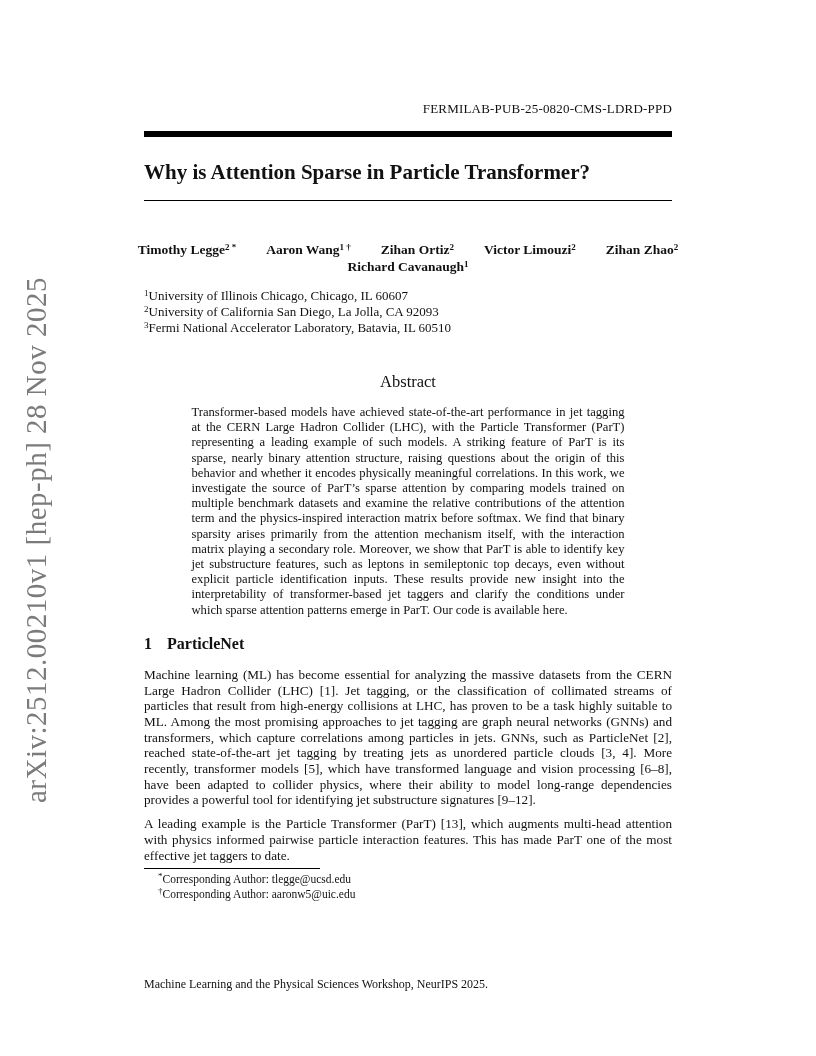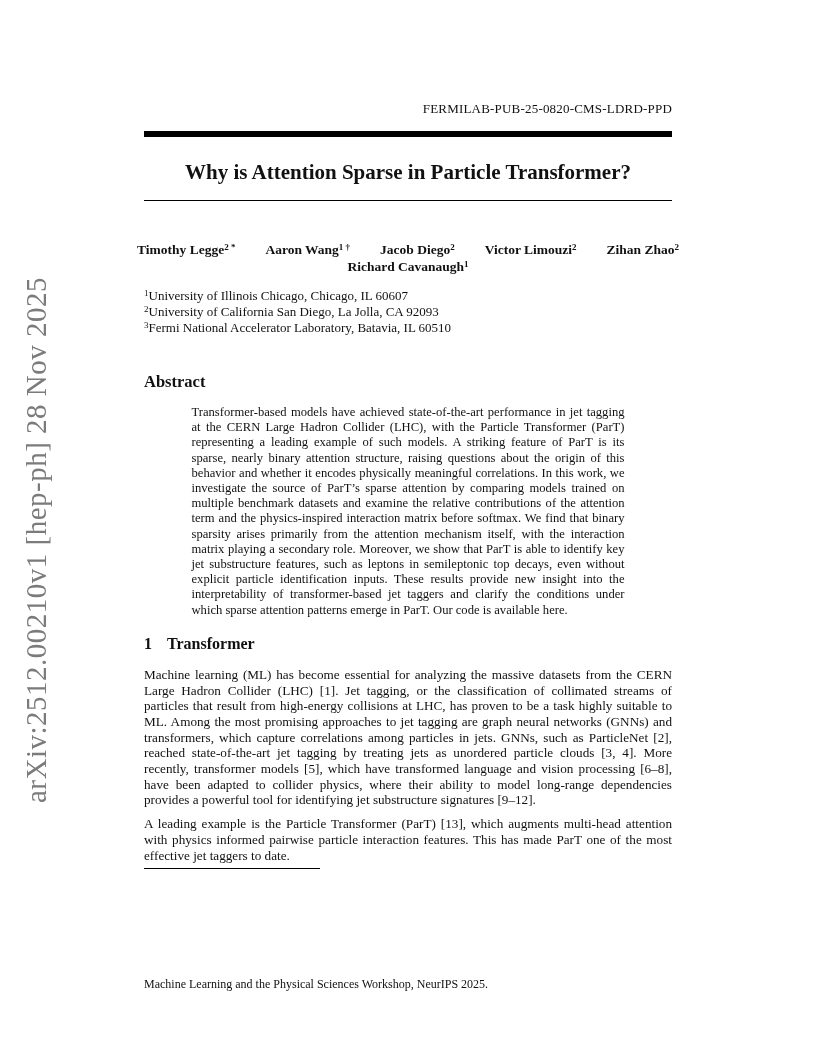--- a/index.html
+++ b/index.html
@@ -25,21 +25,21 @@
     line-height: 15px;
     letter-spacing: 0.2px;
   }
   .thick-rule {
     margin-top: 15px;
     height: 6px;
     background: #000000;
   }
   .paper-title {
     margin-top: 22px;
-    text-align: center;
+    text-align: left;
     font-size: 21px;
     font-weight: bold;
     line-height: 26px;
   }
   .thin-rule {
     margin-top: 15px;
     height: 1px;
     background: #000000;
   }
   .authors-row {
@@ -63,22 +63,23 @@
   }
   .affiliations {
     margin-top: 13px;
     text-align: left;
     font-size: 13px;
     line-height: 16px;
     font-weight: normal;
   }
   .abstract-heading {
     margin-top: 36px;
+    text-align: center;
     font-size: 16.5px;
-    font-weight: bold;
+    font-weight: normal;
     line-height: 20px;
   }
   .abstract-text {
     margin: 13px auto 0 auto;
     width: 433px;
     text-align: justify;
     font-size: 12.6px;
     line-height: 15.2px;
   }
   .section-heading {
@@ -139,48 +140,52 @@
 
     <div class="thick-rule"></div>
 
     <div class="paper-title">Why is Attention Sparse in Particle Transformer?</div>
 
     <div class="thin-rule"></div>
 
     <div class="authors-row r1">
       <span class="author"><span>Timothy Legge</span><sup>2 *</sup></span>
       <span class="author"><span>Aaron Wang</span><sup>1 †</sup></span>
-      <span class="author"><span>Jacob Diego</span><sup>2</sup></span>
+      <span class="author"><span>Zihan Ortiz</span><sup>2</sup></span>
       <span class="author"><span>Victor Limouzi</span><sup>2</sup></span>
       <span class="author"><span>Zihan Zhao</span><sup>2</sup></span>
     </div>
 
 
     <div class="authors-row r3">
       <span class="author"><span>Richard Cavanaugh</span><sup>1</sup></span>
     </div>
 
     <div class="affiliations">
       <div class="affiliation-line"><sup>1</sup><span>University of Illinois Chicago, Chicago, IL 60607</span></div>
       <div class="affiliation-line"><sup>2</sup><span>University of California San Diego, La Jolla, CA 92093</span></div>
       <div class="affiliation-line"><sup>3</sup><span>Fermi National Accelerator Laboratory, Batavia, IL 60510</span></div>
     </div>
 
     <div class="abstract-heading">Abstract</div>
 
     <div class="abstract-text">Transformer-based models have achieved state-of-the-art performance in jet tagging at the CERN Large Hadron Collider (LHC), with the Particle Transformer (ParT) representing a leading example of such models.  A striking feature of ParT is its sparse, nearly binary attention structure, raising questions about the origin of this behavior and whether it encodes physically meaningful correlations. In this work, we investigate the source of ParT’s sparse attention by comparing models trained on multiple benchmark datasets and examine the relative contributions of the attention term and the physics-inspired interaction matrix before softmax. We find that binary sparsity arises primarily from the attention mechanism itself, with the interaction matrix playing a secondary role. Moreover, we show that ParT is able to identify key jet substructure features, such as leptons in semileptonic top decays, even without explicit particle identification inputs. These results provide new insight into the interpretability of transformer-based jet taggers and clarify the conditions under which sparse attention patterns emerge in ParT. Our code is available here.</div>
 
     <div class="section-heading">
-      <span class="sec-num">1</span><span>Transformer</span>
+      <span class="sec-num">1</span><span>ParticleNet</span>
     </div>
 
     <div class="para">Machine learning (ML) has become essential for analyzing the massive datasets from the CERN Large Hadron Collider (LHC) [1]. Jet tagging, or the classification of collimated streams of particles that result from high-energy collisions at LHC, has proven to be a task highly suitable to ML. Among the most promising approaches to jet tagging are graph neural networks (GNNs) and transformers, which capture correlations among particles in jets. GNNs, such as ParticleNet [2], reached state-of-the-art jet tagging by treating jets as unordered particle clouds [3, 4]. More recently, transformer models [5], which have transformed language and vision processing [6–8], have been adapted to collider physics, where their ability to model long-range dependencies provides a powerful tool for identifying jet substructure signatures [9–12].</div>
 
     <div class="para second">A leading example is the Particle Transformer (ParT) [13], which augments multi-head attention with physics informed pairwise particle interaction features. This has made ParT one of the most effective jet taggers to date.</div>
 
     <div class="footnote-rule"></div>
 
+    <div class="footnotes">
+      <div class="footnote"><sup>*</sup><span>Corresponding Author: tlegge@ucsd.edu</span></div>
+      <div class="footnote"><sup>†</sup><span>Corresponding Author: aaronw5@uic.edu</span></div>
+    </div>
 
   </div>
 
   <div class="footer-note">Machine Learning and the Physical Sciences Workshop, NeurIPS 2025.</div>
 
 </div>
 
 </body></html>

